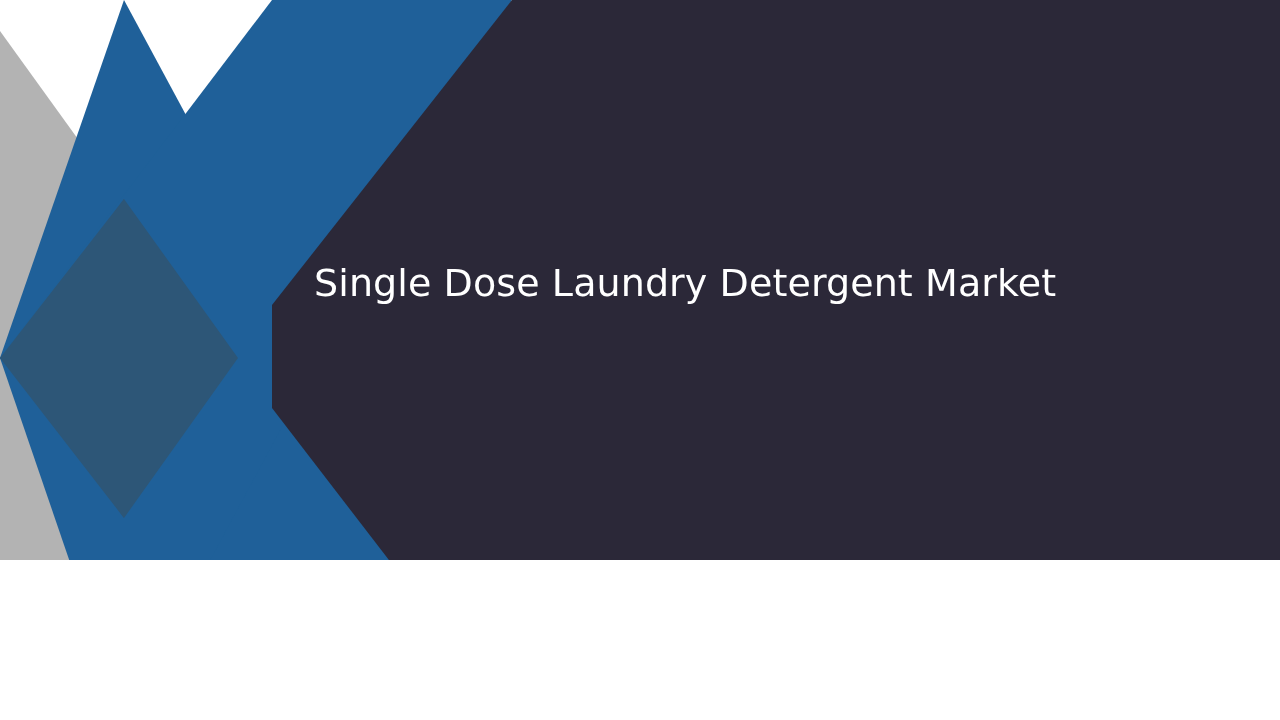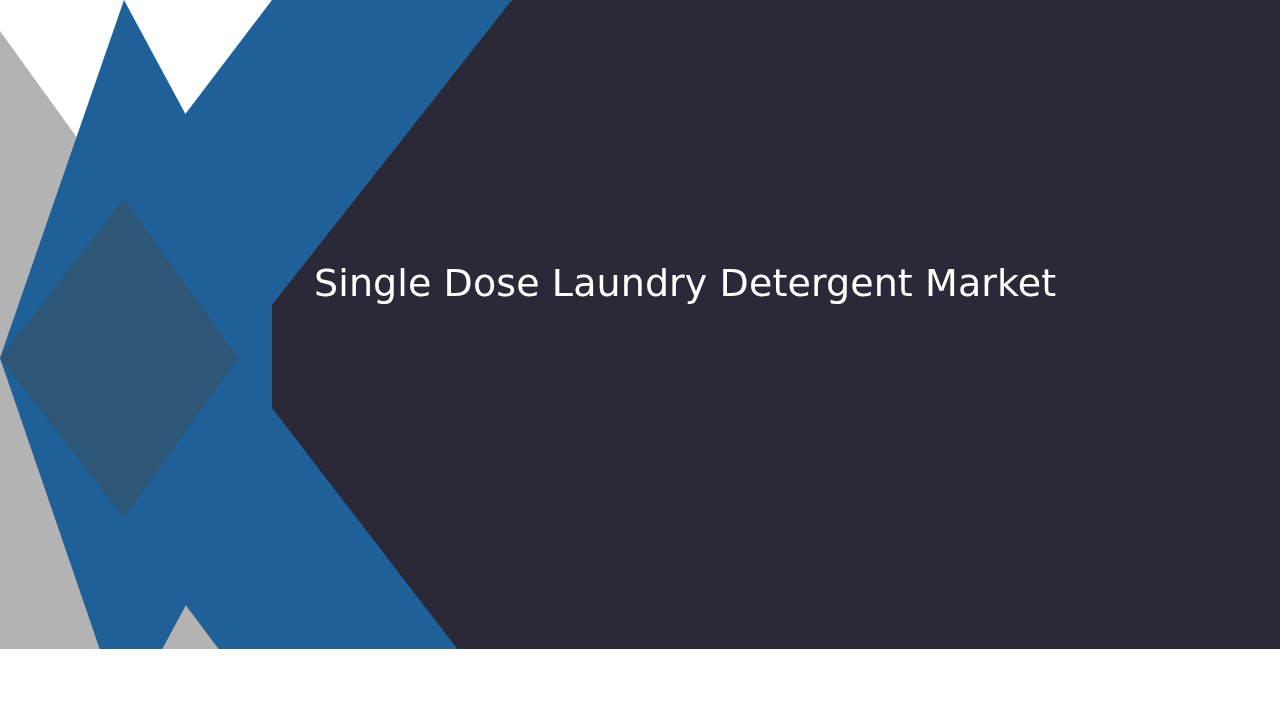--- a/index.html
+++ b/index.html
@@ -3,21 +3,21 @@
 <meta charset="utf-8">
 <title>Single Dose Laundry Detergent Market</title>
 <style>
   html,body{margin:0;padding:0;}
   body{
     width:1280px;height:720px;overflow:hidden;
     background:#ffffff;
     font-family:"DejaVu Sans","Liberation Sans",sans-serif;
   }
   #slide{
-    position:relative;width:1280px;height:649px;overflow:hidden;background:#0c4a6e;
+    position:relative;width:1280px;height:560px;overflow:hidden;background:#0c4a6e;
   }
   #art{position:absolute;left:0;top:0;width:1280px;height:720px;}
   #content{
     position:absolute;left:0;top:0;width:1280px;height:720px;
   }
   .title{
     position:absolute;
     left:314px;top:262px;
     width:900px;
     color:#ffffff;

